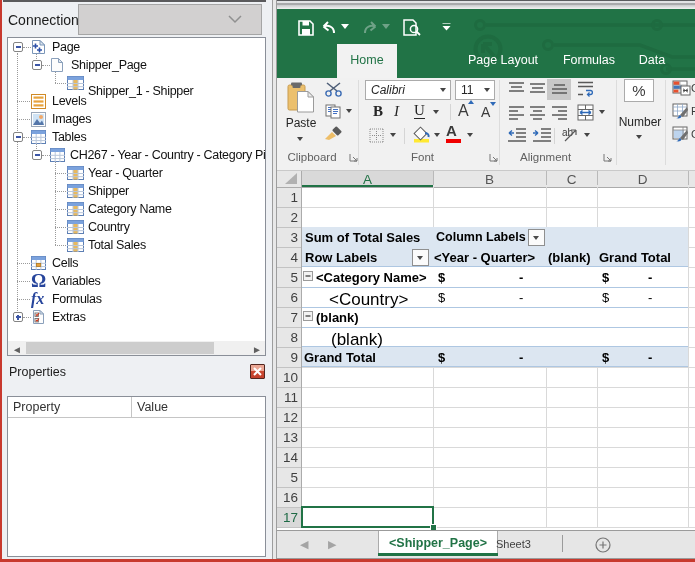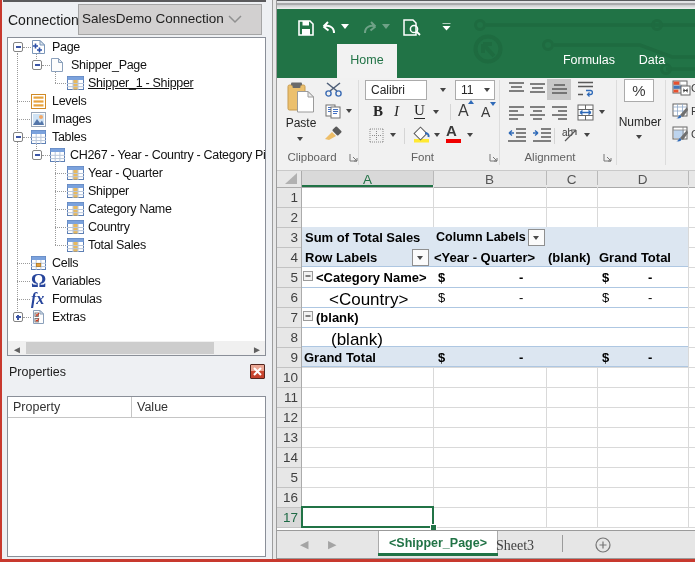--- a/index.html
+++ b/index.html
@@ -11,21 +11,20 @@
 <body>
 <div id="root">
 
 <div class="abs" style="left:2px; top:0; width:270px; height:559px; background:#eef0f3;"></div>
 <div class="abs" style="left:0; top:0; width:2px; height:562px; background:#c8392e;"></div>
 <div class="abs" style="left:0; top:559px; width:695px; height:3px; background:#c8392e;"></div>
 <div class="abs" style="left:3px; top:0; width:263px; height:2px; background:#5a5a5c;"></div>
 
 <div class="abs" style="left:8px; top:12px; font-size:14px; color:#1b1b1b;">Connection</div>
 <div class="abs" style="left:78px; top:4px; width:184px; height:31px; background:#d2d0d0; border:1px solid #a5a5a5;"></div>
-<div class="abs" style="left:82px; top:11px; font-size:13.5px; color:#222;">SalesDemo Connection</div>
 <svg class="abs" style="left:228px; top:15px;" width="14" height="9" viewBox="0 0 14 9">
       <path d="M1 1 L7 7 L13 1" stroke="#909090" stroke-width="1.5" fill="none"></path>
     </svg>
 
 <div class="abs" style="left:7px; top:37px; width:259px; height:319px; background:#fff; border:1px solid #8a8f98;"></div>
 <div id="tree" class="abs" style="left:0;top:0;width:695px;height:562px;clip-path:inset(38px 430px 206px 8px);">
 <style>
 .trow { position:absolute; font-size:12.5px; color:#111; letter-spacing:-0.3px; }
 .ebox { position:absolute; width:10px; height:10px; background:#fff; border:1px solid #848484; border-radius:2px; }
 .ebox i { position:absolute; left:1.5px; top:3.2px; width:5px; height:1.6px; background:#3c56a6; }
@@ -152,21 +151,21 @@
 <svg class="abs" style="left:32px; top:309px;" width="13" height="16" viewBox="0 0 13 16">
  <path d="M1.5 1.5 H8 L11.5 5 V14.5 H1.5 Z" fill="#fdfdfd" stroke="#8ba0bb"></path>
  <path d="M8 1.5 L11.5 5 H8 Z" fill="#dfe7f0" stroke="#8ba0bb"></path>
  <rect x="3" y="4" width="3.4" height="3.4" fill="#fff" stroke="#777"></rect>
  <rect x="3" y="9.5" width="3.4" height="3.4" fill="#fff" stroke="#777"></rect>
  <path d="M4 5.5 l1 1 l2 -2.5 M4 11 l1 1 l2 -2.5" stroke="#d03a1e" stroke-width="1.2" fill="none"></path>
 </svg>
 
 <div class="trow" style="left:52px; top:40px;">Page</div>
 <div class="trow" style="left:71px; top:58px;">Shipper_Page</div>
-<div class="trow" style="left:88px; top:76px;text-decoration:underline;">Shipper_1 - Shipper</div>
+<div class="trow" style="left:88px; top:84px;">Shipper_1 - Shipper</div>
 <div class="trow" style="left:52px; top:94px;">Levels</div>
 <div class="trow" style="left:52px; top:112px;">Images</div>
 <div class="trow" style="left:52px; top:130px;">Tables</div>
 <div class="trow" style="left:70px; top:148px;">CH267 - Year - Country - Category Piv</div>
 <div class="trow" style="left:88px; top:166px;">Year - Quarter</div>
 <div class="trow" style="left:88px; top:184px;">Shipper</div>
 <div class="trow" style="left:88px; top:202px;">Category Name</div>
 <div class="trow" style="left:88px; top:220px;">Country</div>
 <div class="trow" style="left:88px; top:238px;">Total Sales</div>
 <div class="trow" style="left:52px; top:256px;">Cells</div>
@@ -243,20 +242,21 @@
       <path d="M13.5 12.5 L17 16" stroke="#fff" stroke-width="1.8"></path>
     </svg>
     <svg style="position:absolute;left:165px;top:14px;" width="9" height="8" viewBox="0 0 9 8">
       <path d="M0.5 0 H8.5" stroke="#fff" stroke-width="1.3"></path>
       <path d="M0.5 3 L8.5 3 L4.5 7.5 Z" fill="#fff"></path>
     </svg>
   </div>
 
   <div style="position:absolute;left:60px; top:35px; width:60px; height:34px; background:#f2f2f2;"></div>
   <div style="position:absolute;left:60px; top:35px; width:60px; height:34px; color:#217346; font-size:12.5px; text-align:center; line-height:32px;">Home</div>
+  <div style="position:absolute;left:183px; top:35px; width:86px; text-align:center; color:#fff; font-size:12.5px; line-height:32px;">Page Layout</div>
   <div style="position:absolute;left:280px; top:35px; width:64px; text-align:center; color:#fff; font-size:12.5px; line-height:32px;">Formulas</div>
   <div style="position:absolute;left:355px; top:35px; width:40px; text-align:center; color:#fff; font-size:12.5px; line-height:32px;">Data</div>
 </div>
 
 <div class="abs" style="left:277px; top:78px; width:418px; height:92px; background:#f1f1f1;"></div>
 <div id="ribbon">
 <style>
 .glab { position:absolute; font-size:11.5px; color:#616161; }
 .dvd { position:absolute; top:80px; width:1px; height:85px; background:#dcdcdc; }
 .launch { position:absolute; width:10px; height:10px; }
@@ -289,21 +289,21 @@
 <svg class="abs" style="left:324px; top:126px;" width="19" height="15" viewBox="0 0 19 15">
   <path d="M1 13 L8 6 L12 10 L5 14 Z" fill="#eebe68"></path>
   <rect x="9" y="2" width="8" height="6" rx="1" transform="rotate(45 13 5)" fill="#5a5a5a"></rect>
 </svg>
 <div class="glab" style="left:277px; top:151px; width:70px; text-align:center;">Clipboard</div>
 <svg class="launch" style="left:349px; top:153px;" viewBox="0 0 10 10">
         <path d="M1 1 V8 M1 8 H8 M4 4 L8 8 M8 8 V5 M8 8 H5" stroke="#777" fill="none"></path>
       </svg>
 <div class="dvd" style="left:358px;"></div>
 
-<div class="cmb" style="left:365px; top:80px; width:62px; height:20px;">
+<div class="cmb" style="left:365px; top:80px; width:86px; height:20px;font-style:italic;">
         <span style="position:absolute;left:5px;top:2px;">Calibri</span>
       </div>
 <div class="dna" style="left:440px; top:88px;"></div>
 <div class="cmb" style="left:455px; top:80px; width:40px; height:20px;">
         <span style="position:absolute;left:5px;top:2px;">11</span>
       </div>
 <div class="dna" style="left:484px; top:88px;"></div>
 <div class="abs" style="left:373px; top:103px; font-family:'Liberation Serif',serif; font-weight:bold; font-size:15px; color:#262626;">B</div>
 <div class="abs" style="left:394px; top:103px; font-family:'Liberation Serif',serif; font-style:italic; font-size:15px; color:#262626;">I</div>
 <div class="abs" style="left:414px; top:103px; font-family:'Liberation Serif',serif; font-size:15px; color:#262626; border-bottom:1.5px solid #262626; line-height:15px;">U</div>
@@ -384,21 +384,21 @@
           <path d="M8 1 H18 M8 5 H18 M8 9 H18 M0 13 H18"></path>
         </g>
         <path d="M0 5 H5 M5 5 L2 2.5 M5 5 L2 7.5" stroke="#2f6ab8" stroke-width="1.4" fill="none"></path>
       </svg>
 <div class="abs" style="left:554px; top:128px; width:1px; height:16px; background:#d5d5d5;"></div>
 <svg class="abs" style="left:562px; top:126px;" width="18" height="17" viewBox="0 0 18 17">
   <text x="0" y="10" font-size="10" fill="#3b3b3b" font-family="Liberation Sans">ab</text>
   <path d="M3 15 L14 4 M14 4 V9 M14 4 H9" stroke="#595959" stroke-width="1.2" fill="none"></path>
 </svg>
 <div class="dna" style="left:584px; top:133px;"></div>
-<div class="glab" style="left:520px; top:151px; width:60px; text-align:center;">Alignment</div>
+<div class="glab" style="left:520px; top:151px; width:60px; text-align:left;">Alignment</div>
 <svg class="launch" style="left:603px; top:153px;" viewBox="0 0 10 10">
         <path d="M1 1 V8 M1 8 H8 M4 4 L8 8 M8 8 V5 M8 8 H5" stroke="#777" fill="none"></path>
       </svg>
 <div class="dvd" style="left:616px;"></div>
 
 <div class="abs" style="left:624px; top:79px; width:30px; height:23px; background:#fff; border:1px solid #ababab;"></div>
 <div class="abs" style="left:624px; top:82px; width:30px; text-align:center; font-size:15px; color:#3b3b3b;">%</div>
 <div class="abs" style="left:617px; top:115px; width:46px; text-align:center; font-size:12px; color:#262626;">Number</div>
 <div class="dna" style="left:636px; top:135px;"></div>
 <div class="dvd" style="left:665px;"></div>
@@ -577,21 +577,21 @@
 </div>
 
 <div id="tabbar">
 <div class="abs" style="left:277px; top:530px; width:418px; height:1px; background:#9b9b9b;"></div>
 <div class="abs" style="left:277px; top:531px; width:418px; height:27px; background:#e6e6e6;"></div>
 <div class="abs" style="left:300px; top:538px; font-size:11px; color:#a4a4a4;">◀</div>
 <div class="abs" style="left:328px; top:538px; font-size:11px; color:#a4a4a4;">▶</div>
 <div class="abs" style="left:378px; top:531px; width:120px; height:25px; background:#fff; border-left:1px solid #ababab; border-right:1px solid #ababab;"></div>
 <div class="abs" style="left:378px; top:553px; width:120px; height:3px; background:#217346;"></div>
 <div class="abs" style="left:378px; top:536px; width:120px; text-align:center; font-size:12.5px; font-weight:bold; color:#217346;">&lt;Shipper_Page&gt;</div>
-<div class="abs" style="left:496px; top:538px; font-size:14px; color:#3f3f3f;font-family:Liberation Serif, serif;">Sheet3</div>
+<div class="abs" style="left:496px; top:538px; font-size:11px; color:#3f3f3f;">Sheet3</div>
 <div class="abs" style="left:562px; top:535px; width:1px; height:17px; background:#9b9b9b;"></div>
 <svg class="abs" style="left:595px; top:537px;" width="16" height="16" viewBox="0 0 16 16">
   <circle cx="8" cy="8" r="7" fill="none" stroke="#767676" stroke-width="1.2"></circle>
   <path d="M8 4.5 V11.5 M4.5 8 H11.5" stroke="#767676" stroke-width="1.2"></path>
 </svg>
 <div class="abs" style="left:277px; top:558px; width:418px; height:1px; background:#9b9b9b;"></div>
 </div>
 
 </div>
 

